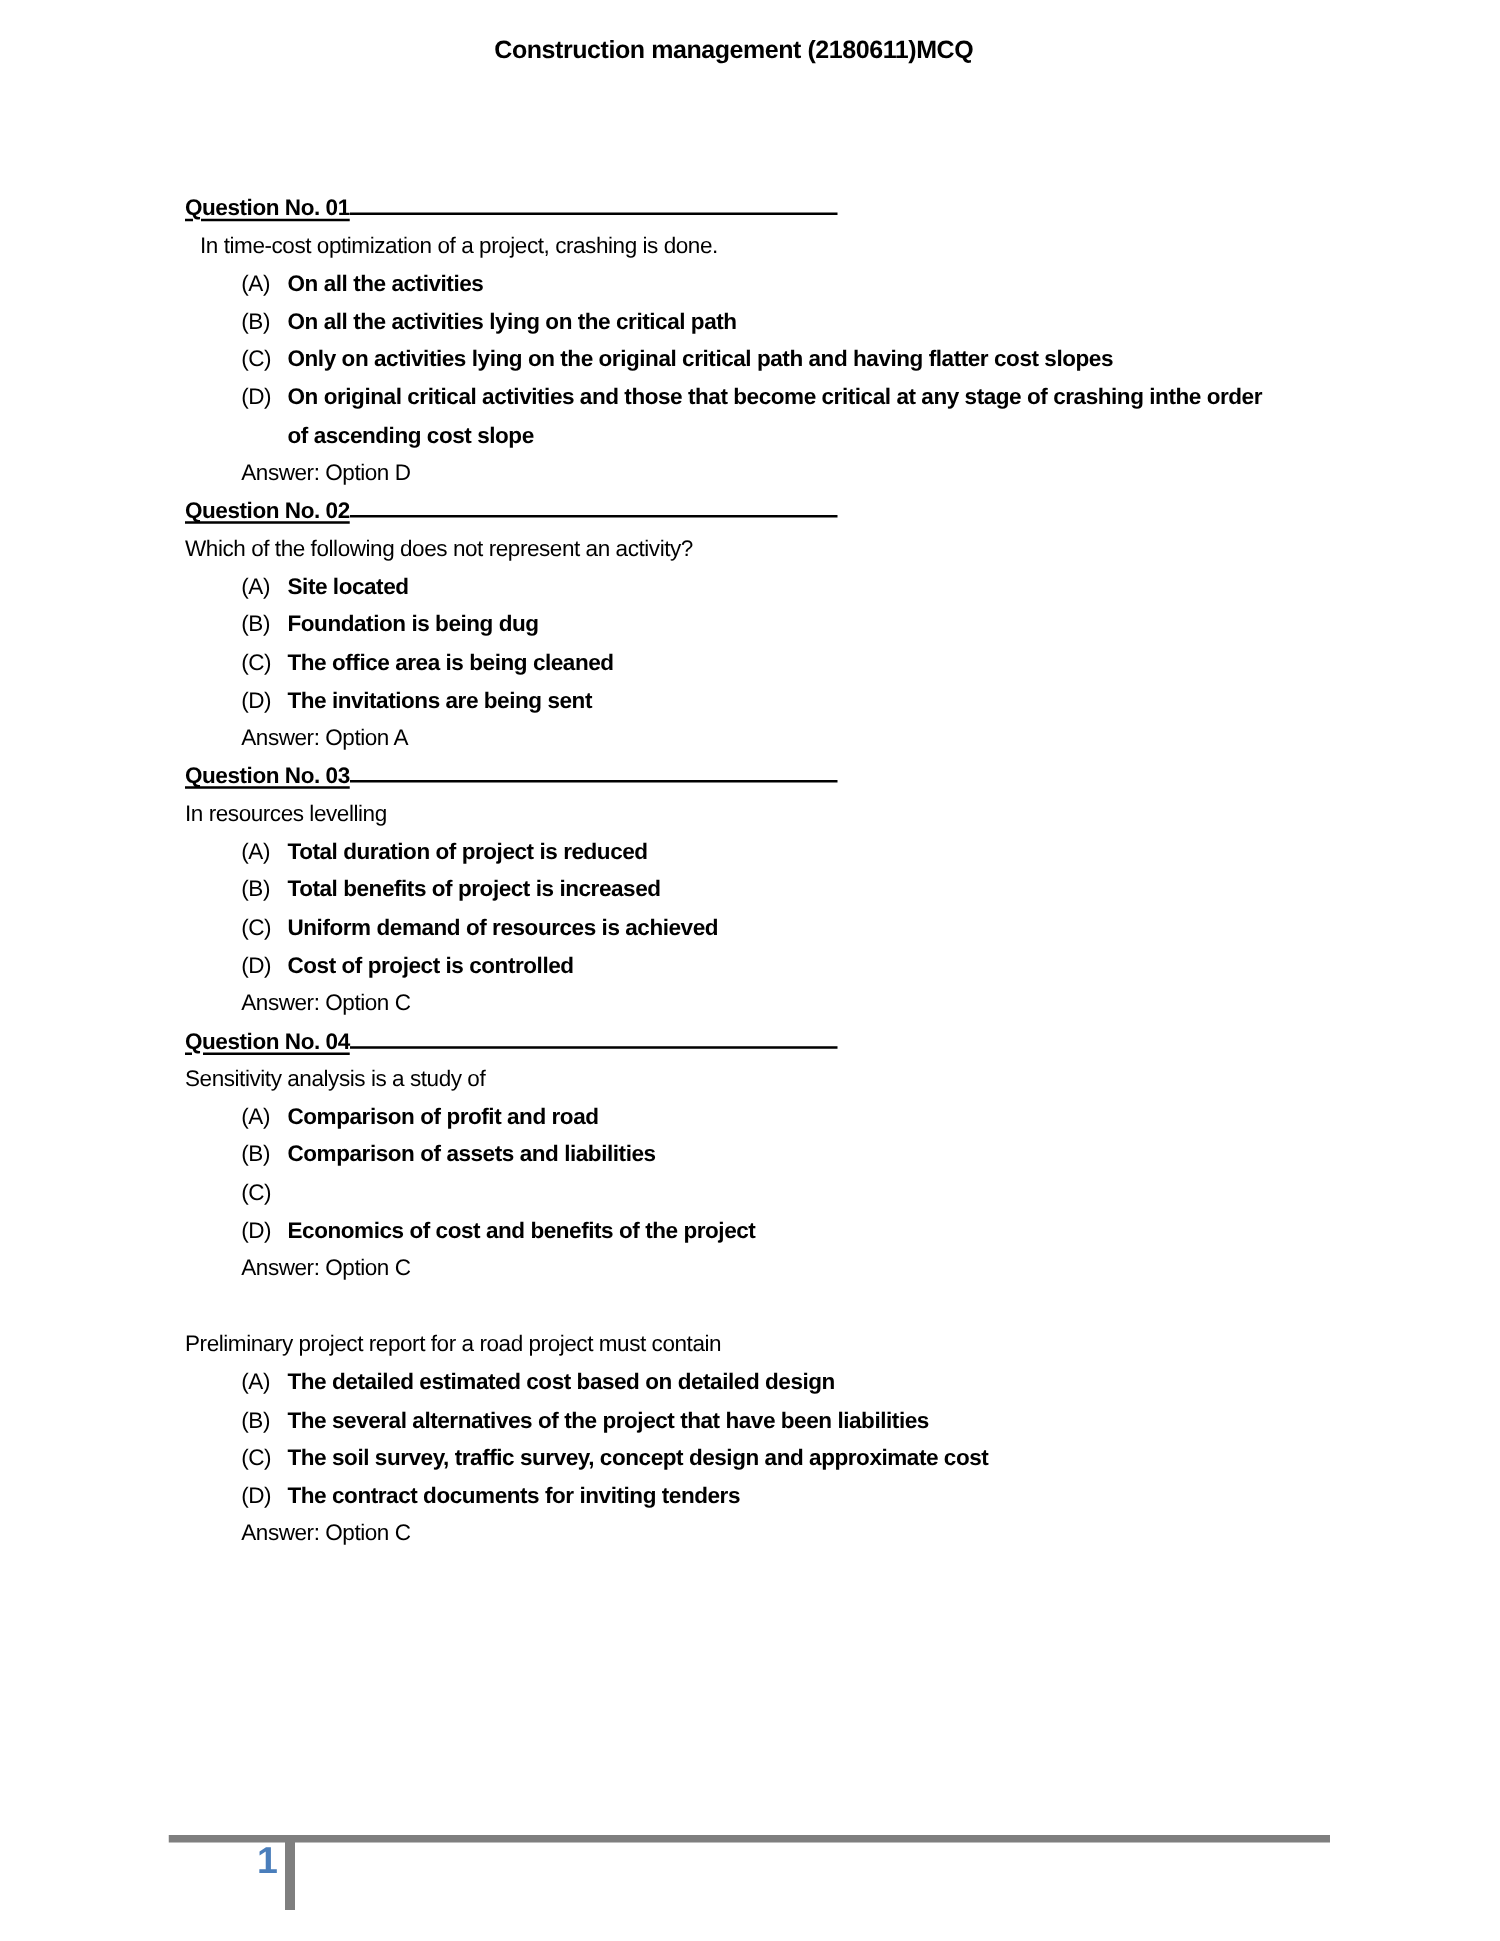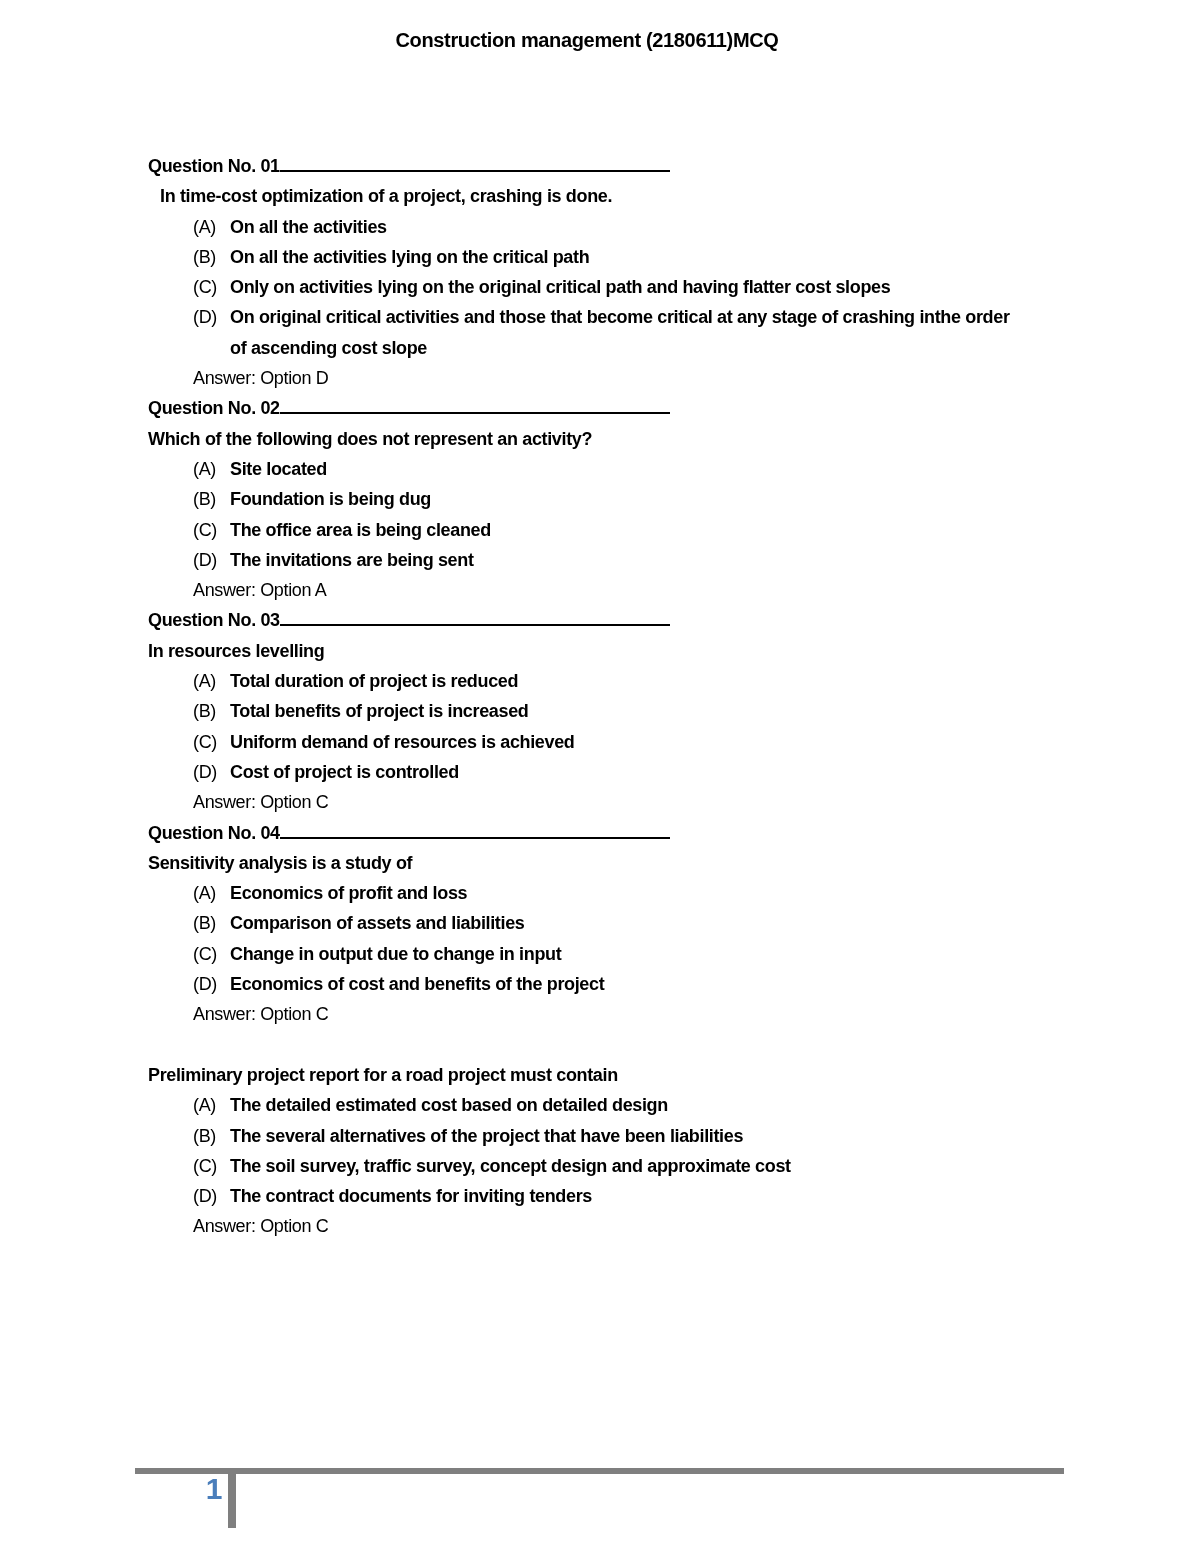--- a/index.html
+++ b/index.html
@@ -36,33 +36,34 @@
   }
   .question{margin:0;}
   .question.extra-gap{margin-top:30.3px;}
   .q-header{
     margin:0;
     font-size:18px;
     font-weight:bold;
     line-height:30.3px;
   }
   .q-num-text{
+    text-decoration:underline;
     text-decoration-thickness:2px;
     text-underline-offset:3px;
   }
   .ext-line{
     display:inline-block;
     width:390px;
     height:2px;
     border-bottom:2.5px solid #000;
     vertical-align:baseline;
   }
   .q-text{
     margin:0;
-    font-weight:bold;
+    font-weight:normal;
   }
   .q-text.indented{padding-left:12px;}
   .option-row{
     display:flex;
     padding-left:45px;
   }
   .opt-label{
     flex:none;
     width:37px;
   }
@@ -189,29 +190,28 @@
   </section>
 
   <section class="question">
     <h2 class="q-header">
       <span class="q-num-text">Question No. 04</span><span class="ext-line" hidden=""></span>
     </h2>
     <p class="q-text">Sensitivity analysis is a study of</p>
     <div class="options">
           <div class="option-row">
             <span class="opt-label">(A)</span>
-            <span class="opt-text">Economics of profit and loss</span>
+            <span class="opt-text">Comparison of profit and road</span>
           </div>
           <div class="option-row">
             <span class="opt-label">(B)</span>
             <span class="opt-text">Comparison of assets and liabilities</span>
           </div>
           <div class="option-row">
             <span class="opt-label">(C)</span>
-            <span class="opt-text">Change in output due to change in input</span>
           </div>
           <div class="option-row">
             <span class="opt-label">(D)</span>
             <span class="opt-text">Economics of cost and benefits of the project</span>
           </div>
         </div>
     <p class="answer">Answer: Option C</p>
   </section>
 
   <section class="question extra-gap">

